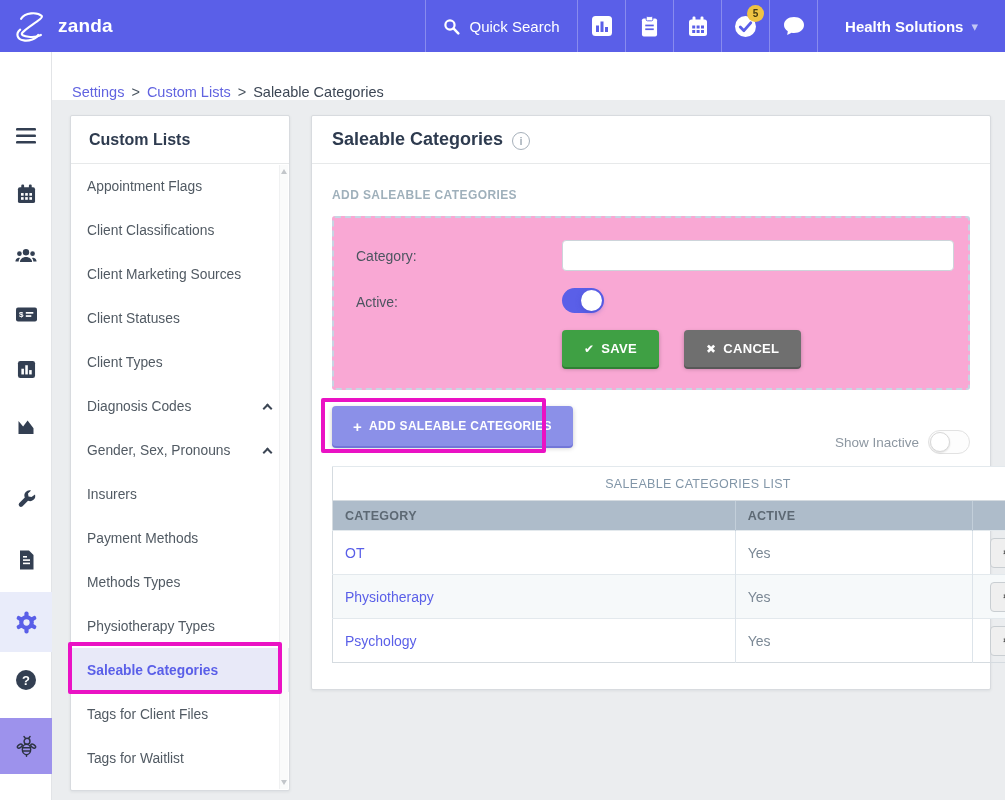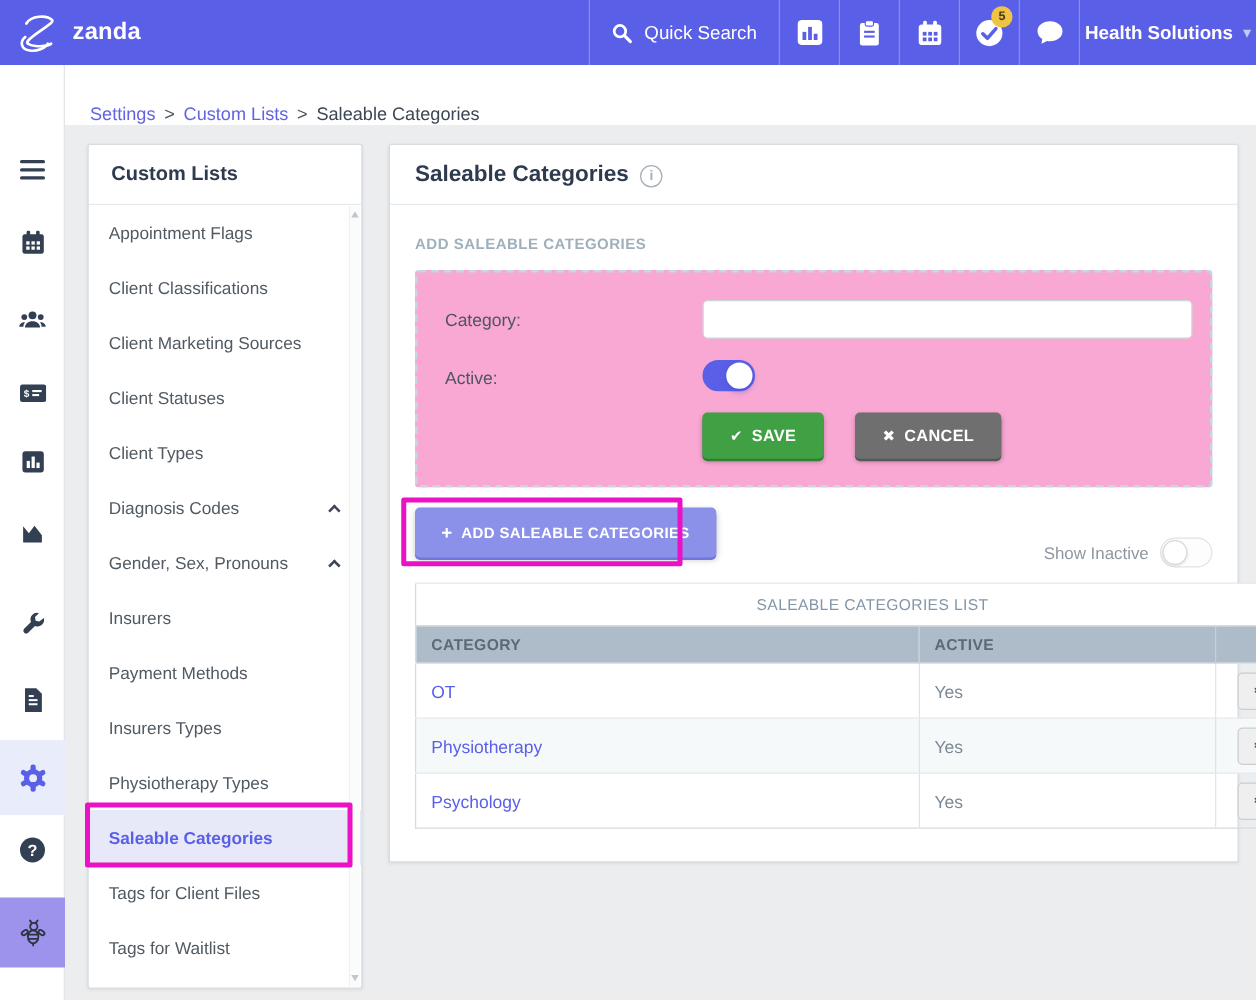--- a/index.html
+++ b/index.html
@@ -18,21 +18,21 @@
   }
   .brand { display:flex; align-items:center; gap:9px; padding-left:13px; }
   .brand-text { color:#fff; font-size:19px; font-weight:600; letter-spacing:.2px; }
   .nav-right { margin-left:auto; display:flex; height:100%; }
   .nav-cell {
     display:flex; align-items:center; justify-content:center;
     border-left:1px solid rgba(255,255,255,.28); cursor:pointer; position:relative;
   }
   .nav-search { width:152px; gap:9px; color:#fff; font-size:15px; }
   .nav-icon-cell { width:48px; }
-  .nav-account { width:142px; gap:8px; color:#fff; font-size:15px; font-weight:700; }
+  .nav-account { width:188px; gap:8px; color:#fff; font-size:15px; font-weight:700; }
   .nav-caret { color:#c3c7f4; font-size:13px; }
   .badge {
     position:absolute; top:5px; right:5px; width:17px; height:17px;
     background:#efc343; color:#453a10; border-radius:50%;
     font-size:10px; font-weight:700; display:flex; align-items:center; justify-content:center;
   }
 
   
   .sidebar {
     position:absolute; left:0; top:52px; width:52px; height:748px;
@@ -411,21 +411,21 @@
       <span>Gender, Sex, Pronouns</span>
       <span class="chev-up"></span>
     </div>
     <div class="cl-item">
         <span>Insurers</span>
       </div>
     <div class="cl-item">
         <span>Payment Methods</span>
       </div>
     <div class="cl-item">
-        <span>Insurers Types</span>
+        <span>Methods Types</span>
       </div>
     <div class="cl-item">
         <span>Physiotherapy Types</span>
       </div>
     <div class="cl-item active">
         <span>Saleable Categories</span>
       </div>
     <div class="cl-item">
         <span>Tags for Client Files</span>
       </div>

